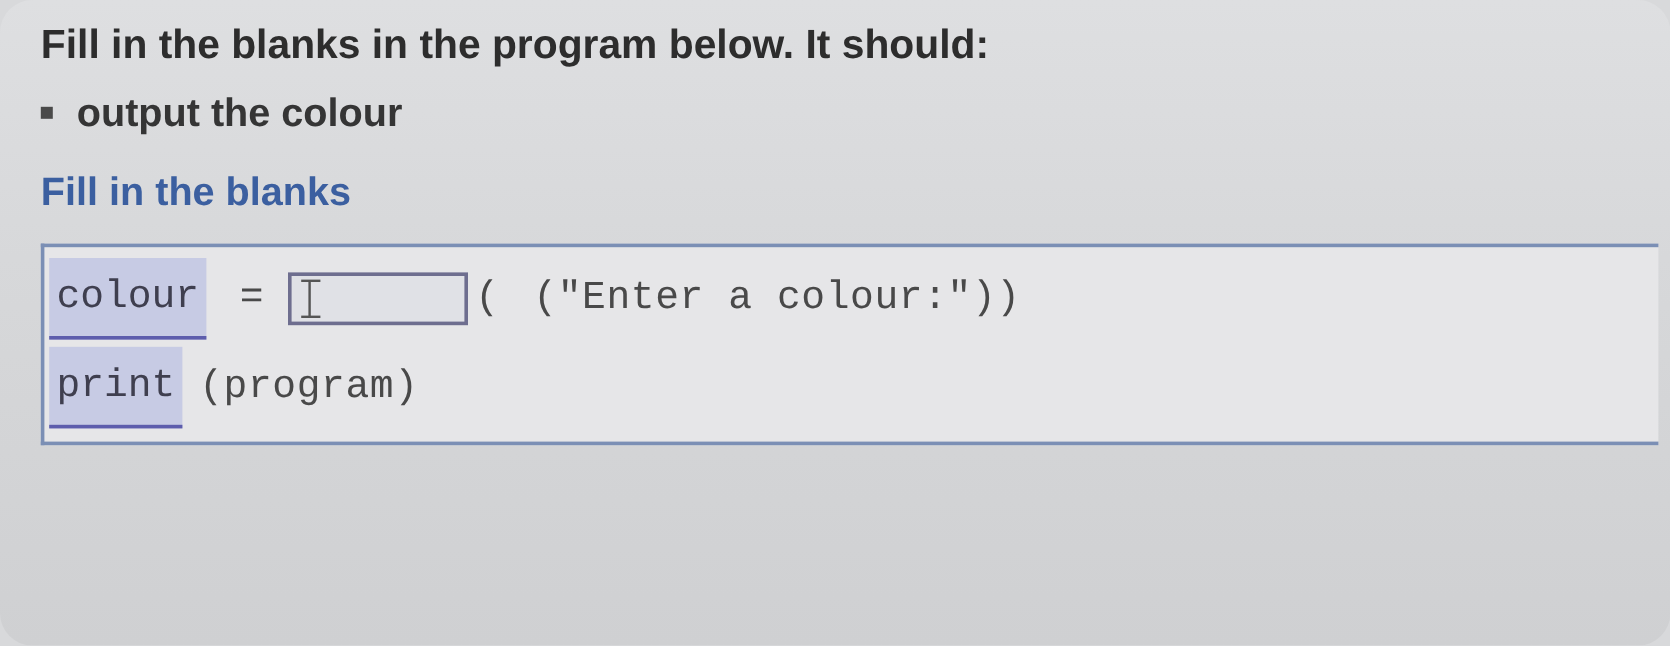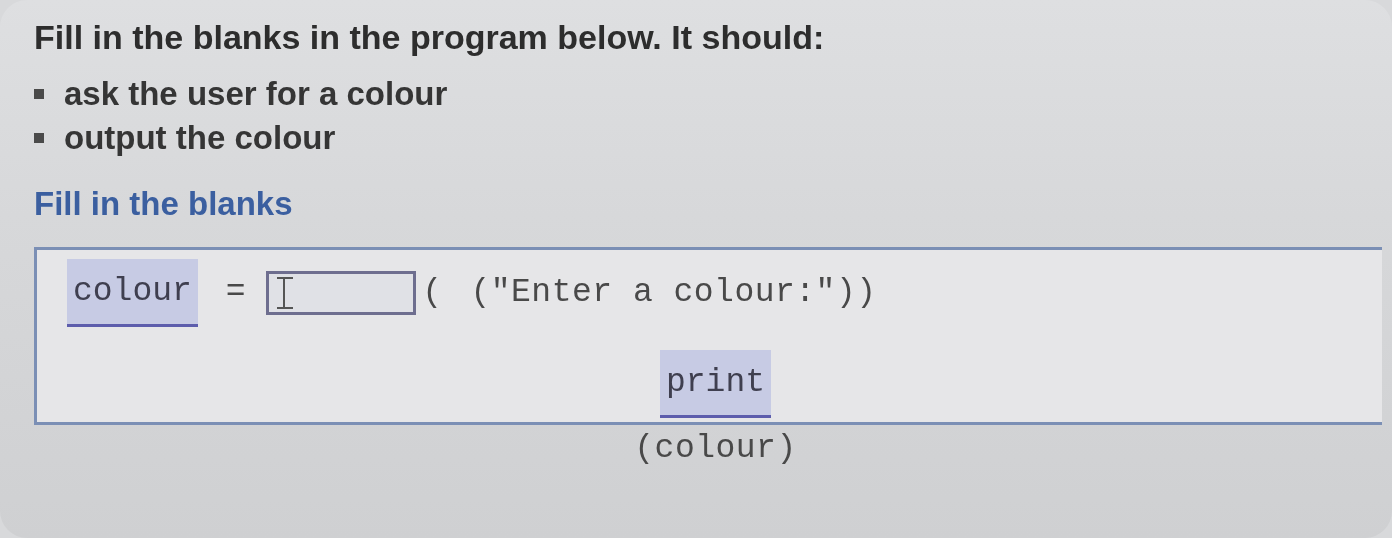--- a/index.html
+++ b/index.html
@@ -49,34 +49,34 @@
   .section-title {
     font-size: 33px;
     font-weight: 600;
     color: #3b5fa0;
     margin-bottom: 24px;
   }
   .code-box {
     border: 3px solid #7b8fb5;
     border-right: none;
     background: #e6e6e8;
-    padding: 16px 18px 18px 30px;
+    padding: 16px 18px 18px 4px;
     font-family: "Courier New", Consolas, monospace;
     font-size: 33px;
     color: #4a4a4a;
     line-height: 1.9;
     white-space: nowrap;
   }
   .code-line {
     display: flex;
     align-items: center;
     gap: 0;
     height: 54px;
   }
-  .code-line + .code-line { margin-top: 30px; flex-direction: column; }
+  .code-line + .code-line { margin-top: 20px; }
   .hl {
     background: #c7cbe4;
     border-bottom: 3px solid #5d5dac;
     padding: 2px 6px 0 6px;
     color: #3f3f4f;
     display: inline-block;
   }
   .blank-input {
     display: inline-block;
     width: 150px;
@@ -129,24 +129,20 @@
 </head>
 <body>
 
 <div class="page">
 
   <div class="prompt">Fill in the blanks in the program below. It should:</div>
 
   <ul class="requirements">
     <li>
       <span class="bullet"></span>
-      <span>ask the user for a colour</span>
-    </li>
-    <li>
-      <span class="bullet"></span>
       <span>output the colour</span>
     </li>
   </ul>
 
   <div class="section-title">Fill in the blanks</div>
 
   <div class="code-box">
 
     <div class="code-line">
       <span class="hl">colour</span>
@@ -159,18 +155,18 @@
         </span>
       <span class="plain">(</span>
       <span class="space"></span>
       <span class="space"></span>
       <span class="plain">("Enter a colour:"))</span>
     </div>
 
     <div class="code-line">
       <span class="hl">print</span>
       <span class="space"></span>
-      <span class="plain">(colour)</span>
+      <span class="plain">(program)</span>
     </div>
 
   </div>
 
 </div>
 
 </body></html>

